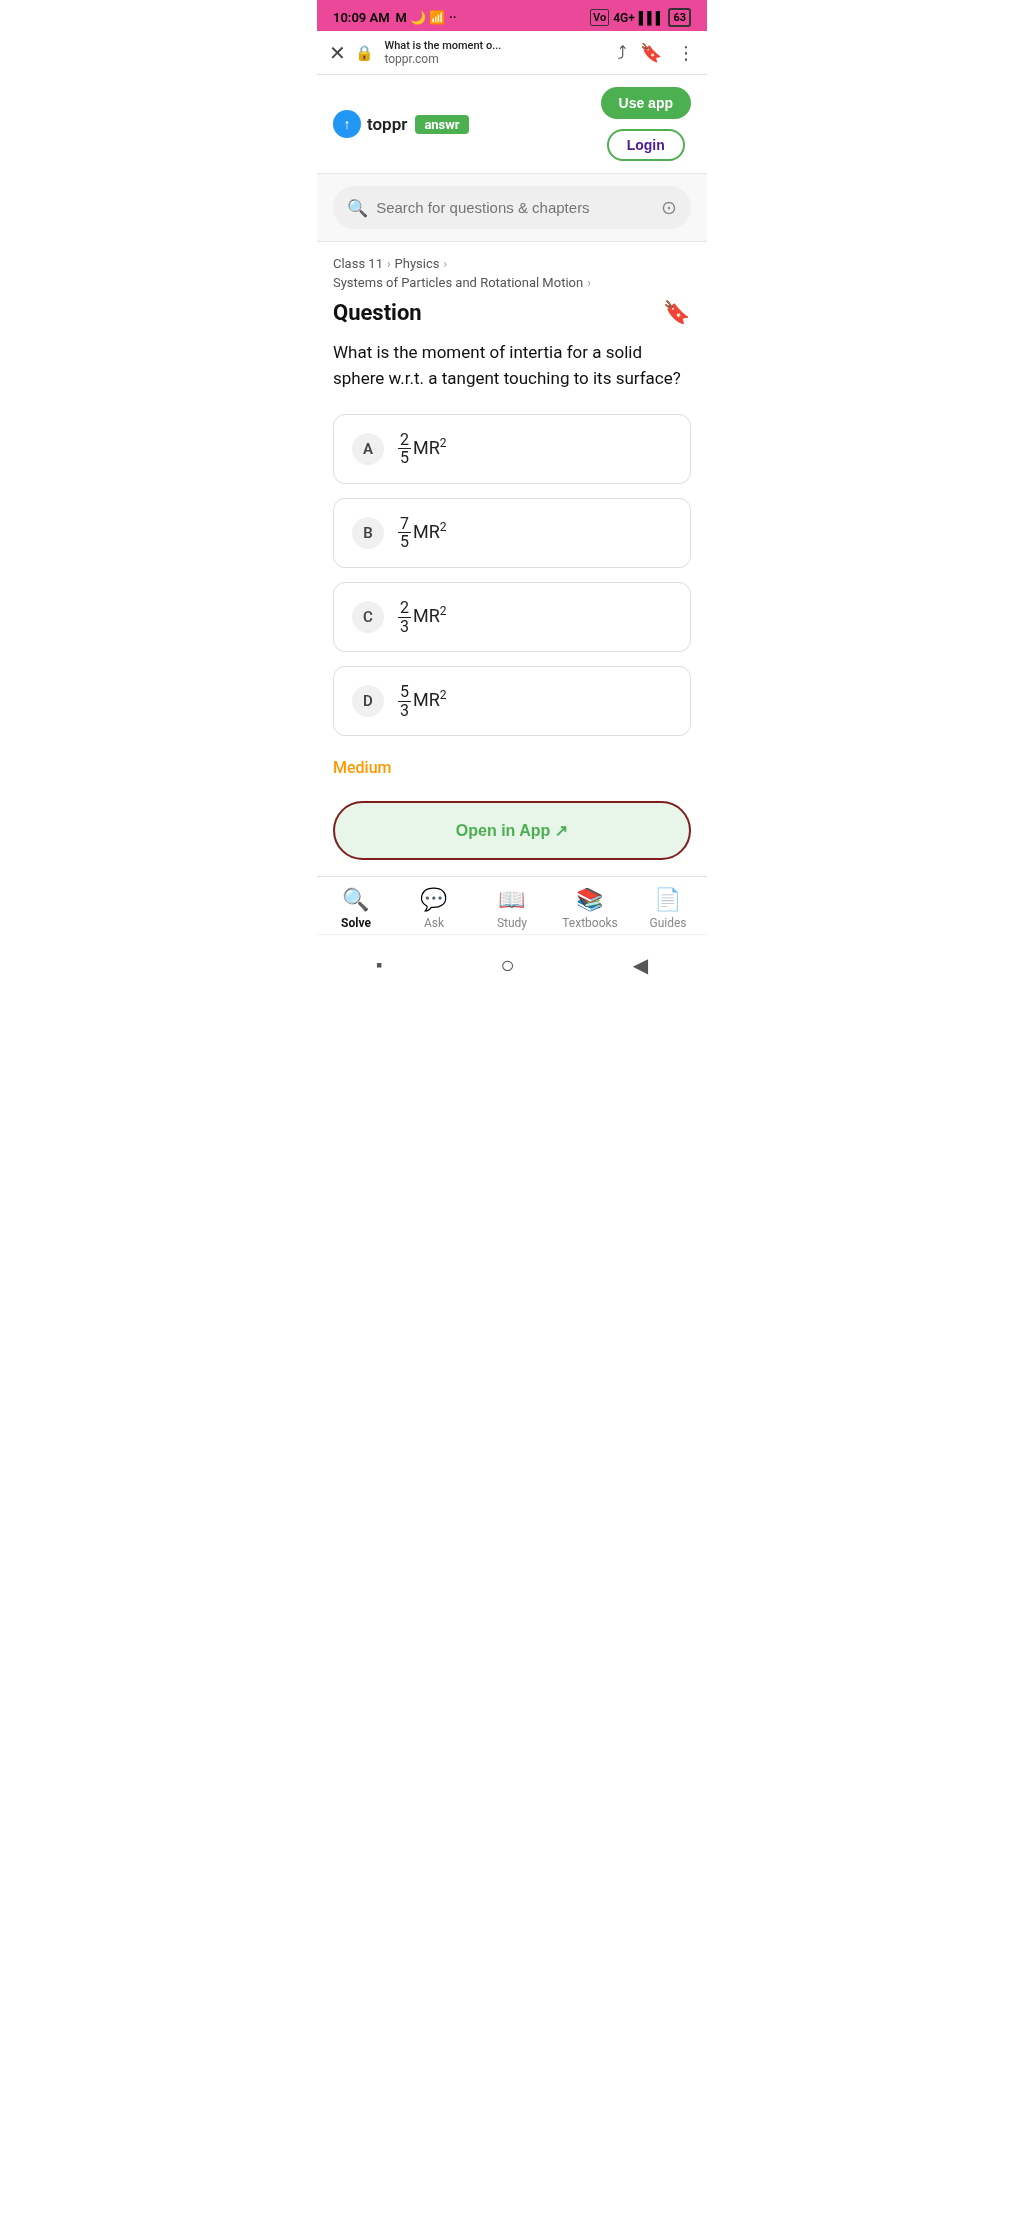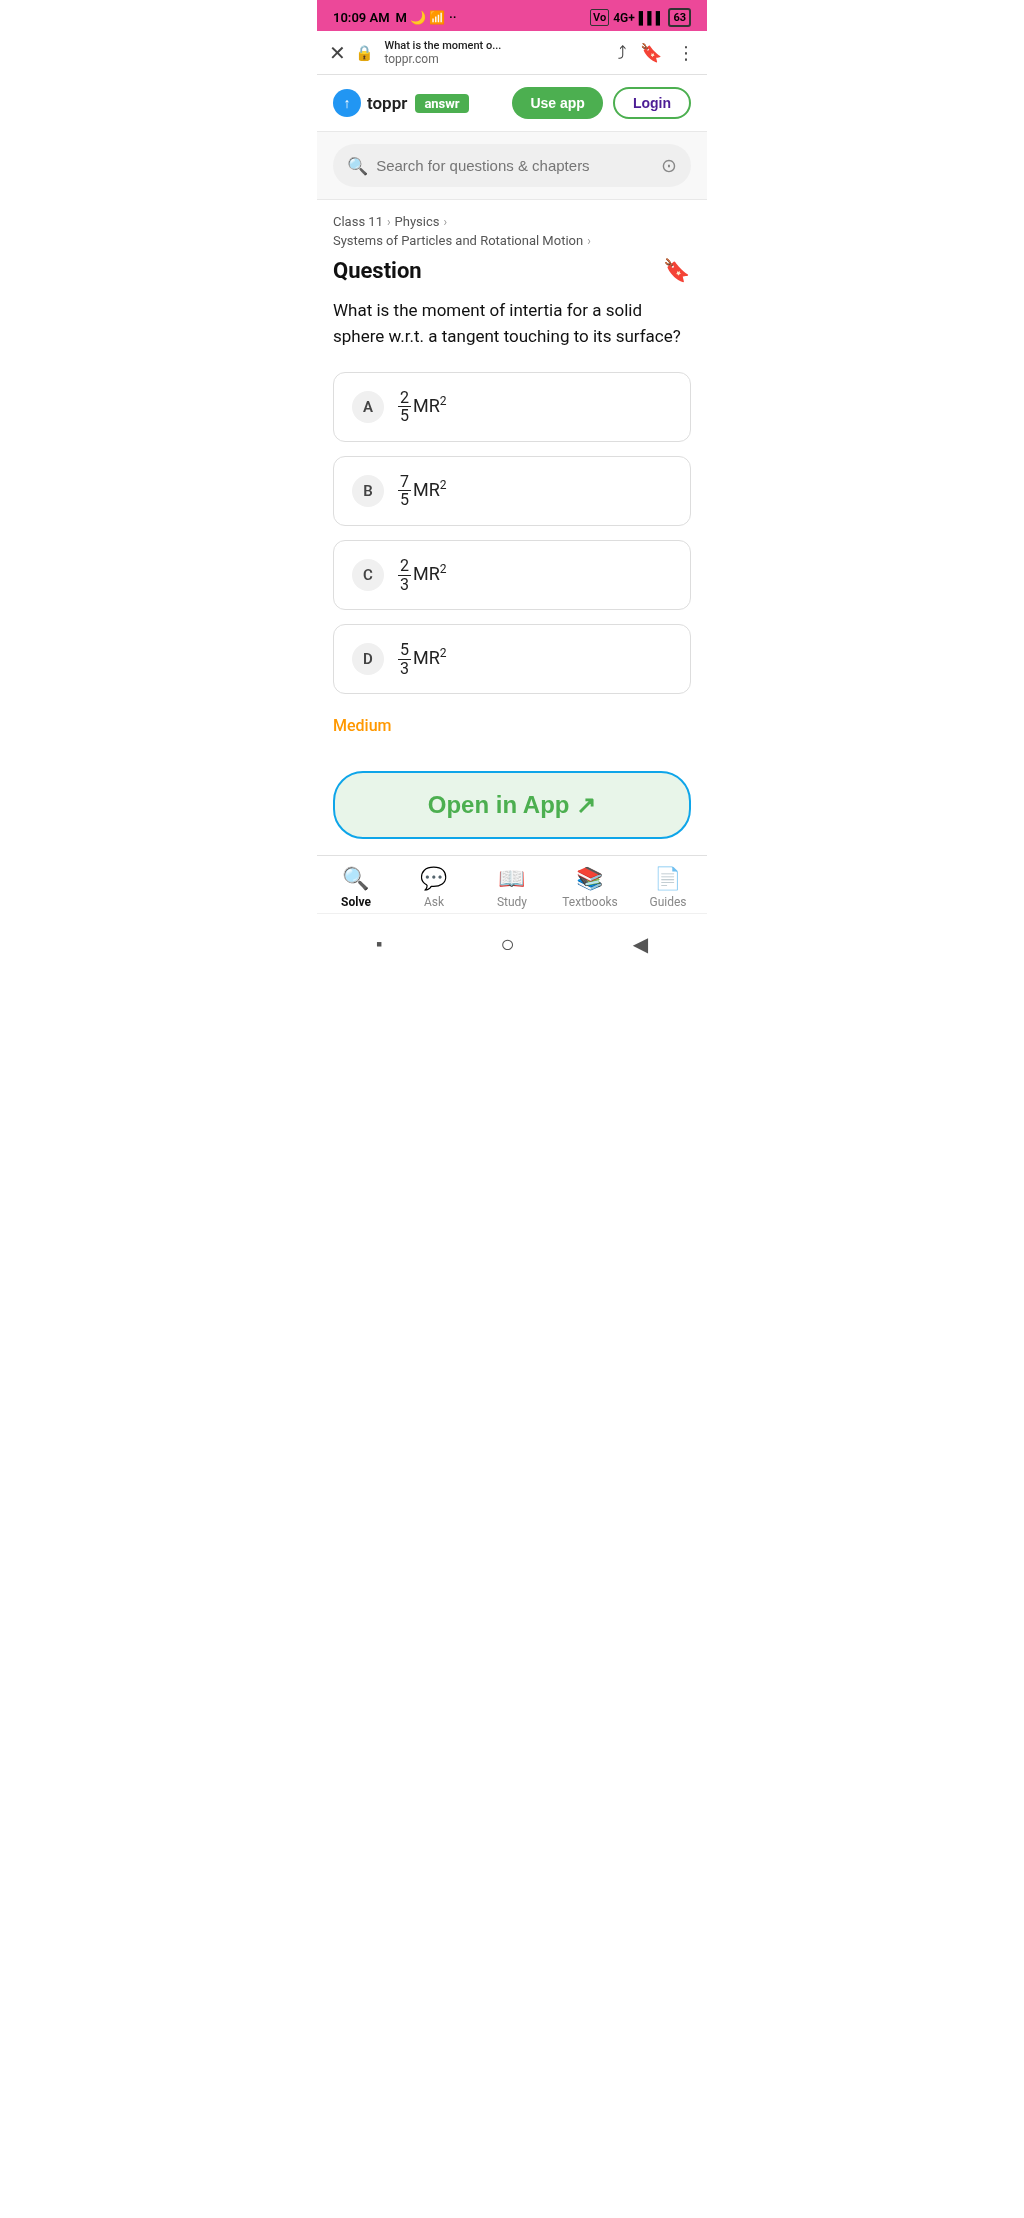--- a/index.html
+++ b/index.html
@@ -68,21 +68,21 @@
     }
     .toppr-text { font-size: 17px; font-weight: 600; color: #222; }
     .answr-badge {
       background: #4CAF50;
       color: #fff;
       font-size: 13px;
       font-weight: 700;
       padding: 2px 9px;
       border-radius: 4px;
     }
-    .nav-buttons { display: flex; gap: 10px; align-items: center; }
+    .nav-buttons { display: flex; gap: 10px; align-items: center; flex-direction: column; }
     .use-app-btn {
       background: #4CAF50;
       color: #fff;
       border: none;
       border-radius: 22px;
       padding: 8px 18px;
       font-size: 14px;
       font-weight: 600;
       cursor: pointer;
     }
@@ -196,31 +196,30 @@
     
     .difficulty-section { padding: 8px 16px 16px; }
     .difficulty-label { font-size: 16px; color: #FF9800; font-weight: 500; }
 
     
     .open-app-section { padding: 8px 16px 16px; }
     .open-app-btn {
       width: 100%;
       background: #e8f5e9;
       color: #4CAF50;
-      border: 2px solid #0ea5e9;
+      border: 2px solid #7f1d1d;
       border-radius: 30px;
       padding: 18px;
-      font-size: 24px;
+      font-size: 16px;
       font-weight: 700;
       cursor: pointer;
       display: flex;
       align-items: center;
       justify-content: center;
       gap: 6px;
-      margin-top: 12px;
     }
 
     
     .bottom-nav {
       background: #fff;
       border-top: 1px solid #e0e0e0;
       display: flex;
       justify-content: space-around;
       align-items: center;
       padding: 10px 0 4px;

